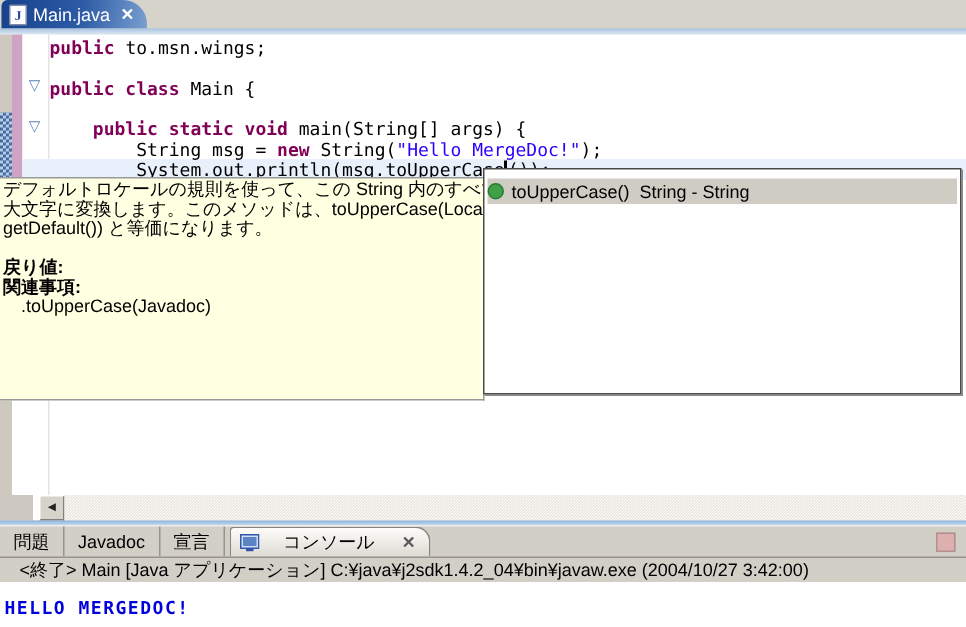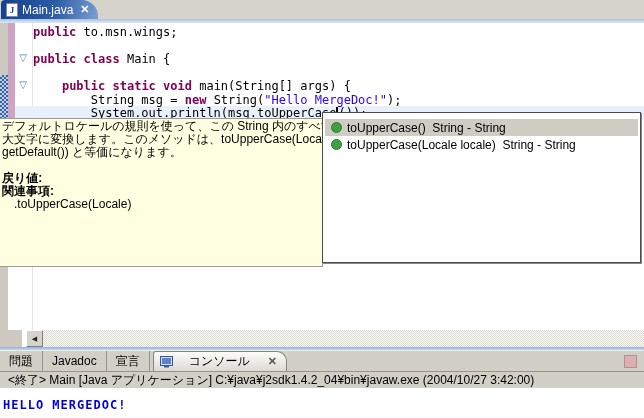--- a/index.html
+++ b/index.html
@@ -57,21 +57,21 @@
   }
   .jd-line{white-space:pre;height:13px;}
   .jd-bold{font-weight:bold;}
   
   #completion-popup{
     position:absolute;left:322px;top:112px;width:319px;height:151px;
     background:#fff;border:1px solid #4a4a4a;box-shadow:1px 1px 0 #8a8a8a;
     padding-top:6px;box-sizing:border-box;overflow:hidden;
   }
   .cmp-item{
-    display:flex;align-items:center;gap:5px;height:17px;margin:0 2px;padding-left:6px;
+    display:flex;align-items:center;gap:5px;height:17px;margin:0 2px;
     font-size:12px;white-space:pre;color:#000;
   }
   .cmp-item.selected{background:#cfccc4;}
   .method-icon{width:9px;height:9px;border-radius:50%;background:#3fa045;border:1px solid #2a7a35;flex:0 0 auto;}
   
   #hscroll{position:absolute;left:0;top:330px;width:644px;height:17px;background:#fff;}
   #hscroll-ruler{position:absolute;left:0;top:0;width:22px;height:17px;background:#cdc8c0;}
   #hscroll-btn{
     position:absolute;left:26px;top:0;width:17px;height:17px;background:#d6d3cb;
     border-top:1px solid #fff;border-left:1px solid #fff;
@@ -99,21 +99,21 @@
     border:1px solid #88847c;border-bottom:none;border-radius:3px 10px 0 0;
     font-size:12px;color:#000;vertical-align:top;box-sizing:border-box;
   }
   .btab-close{color:#5a5a5a;font-size:11px;font-weight:bold;margin-left:2px;}
   #terminate-btn{position:absolute;right:7px;top:4px;width:11px;height:11px;
     background:#ddafaf;border:1px solid #b09090;}
   
   #console-header{
     position:absolute;left:0;top:371px;width:644px;height:17px;background:#d2cfc7;
     border-top:1px solid #98948c;box-sizing:border-box;
-    font-size:12px;line-height:16px;color:#000;padding-left:8px;white-space:pre;overflow:hidden;
+    font-size:12px;line-height:16px;color:#000;padding-left:13px;white-space:pre;overflow:hidden;
   }
   #console-body{position:absolute;left:0;top:388px;width:644px;height:30px;background:#fff;}
   #console-output{
     font-family:"DejaVu Sans Mono","Liberation Mono",monospace;
     font-size:12px;font-weight:bold;letter-spacing:1px;color:#0000dd;
     padding:10px 0 0 3px;white-space:pre;
   }
 </style>
 </head>
 <body>
@@ -145,31 +145,27 @@
   <div class="code-line" style="top:84px"><span>        System.out.println(msg.toUpperCase</span><span class="caret"></span><span>());</span></div>
 </div>
 
 <div id="javadoc-popup">
   <div class="jd-line">デフォルトロケールの規則を使って、この String 内のすべて の文字を</div>
   <div class="jd-line">大文字に変換します。このメソッドは、toUpperCase(Locale.</div>
   <div class="jd-line">getDefault()) と等価になります。</div>
   <div class="jd-line"></div>
   <div class="jd-line jd-bold">戻り値:</div>
   <div class="jd-line jd-bold">関連事項:</div>
-  <div class="jd-line">　.toUpperCase(Locale)</div>
+  <div class="jd-line">　.toUpperCase(Javadoc)</div>
 </div>
 
 <div id="completion-popup">
   <div class="cmp-item selected">
     <span class="method-icon"></span>
     <span>toUpperCase()  String - String</span>
-  </div>
-  <div class="cmp-item">
-    <span class="method-icon"></span>
-    <span>toUpperCase(Locale locale)  String - String</span>
   </div>
 </div>
 
 <div id="hscroll">
   <div id="hscroll-ruler"></div>
   <div id="hscroll-btn">◀</div>
   <div id="hscroll-track"></div>
 </div>
 <div id="editor-bottom-line"></div>
 

